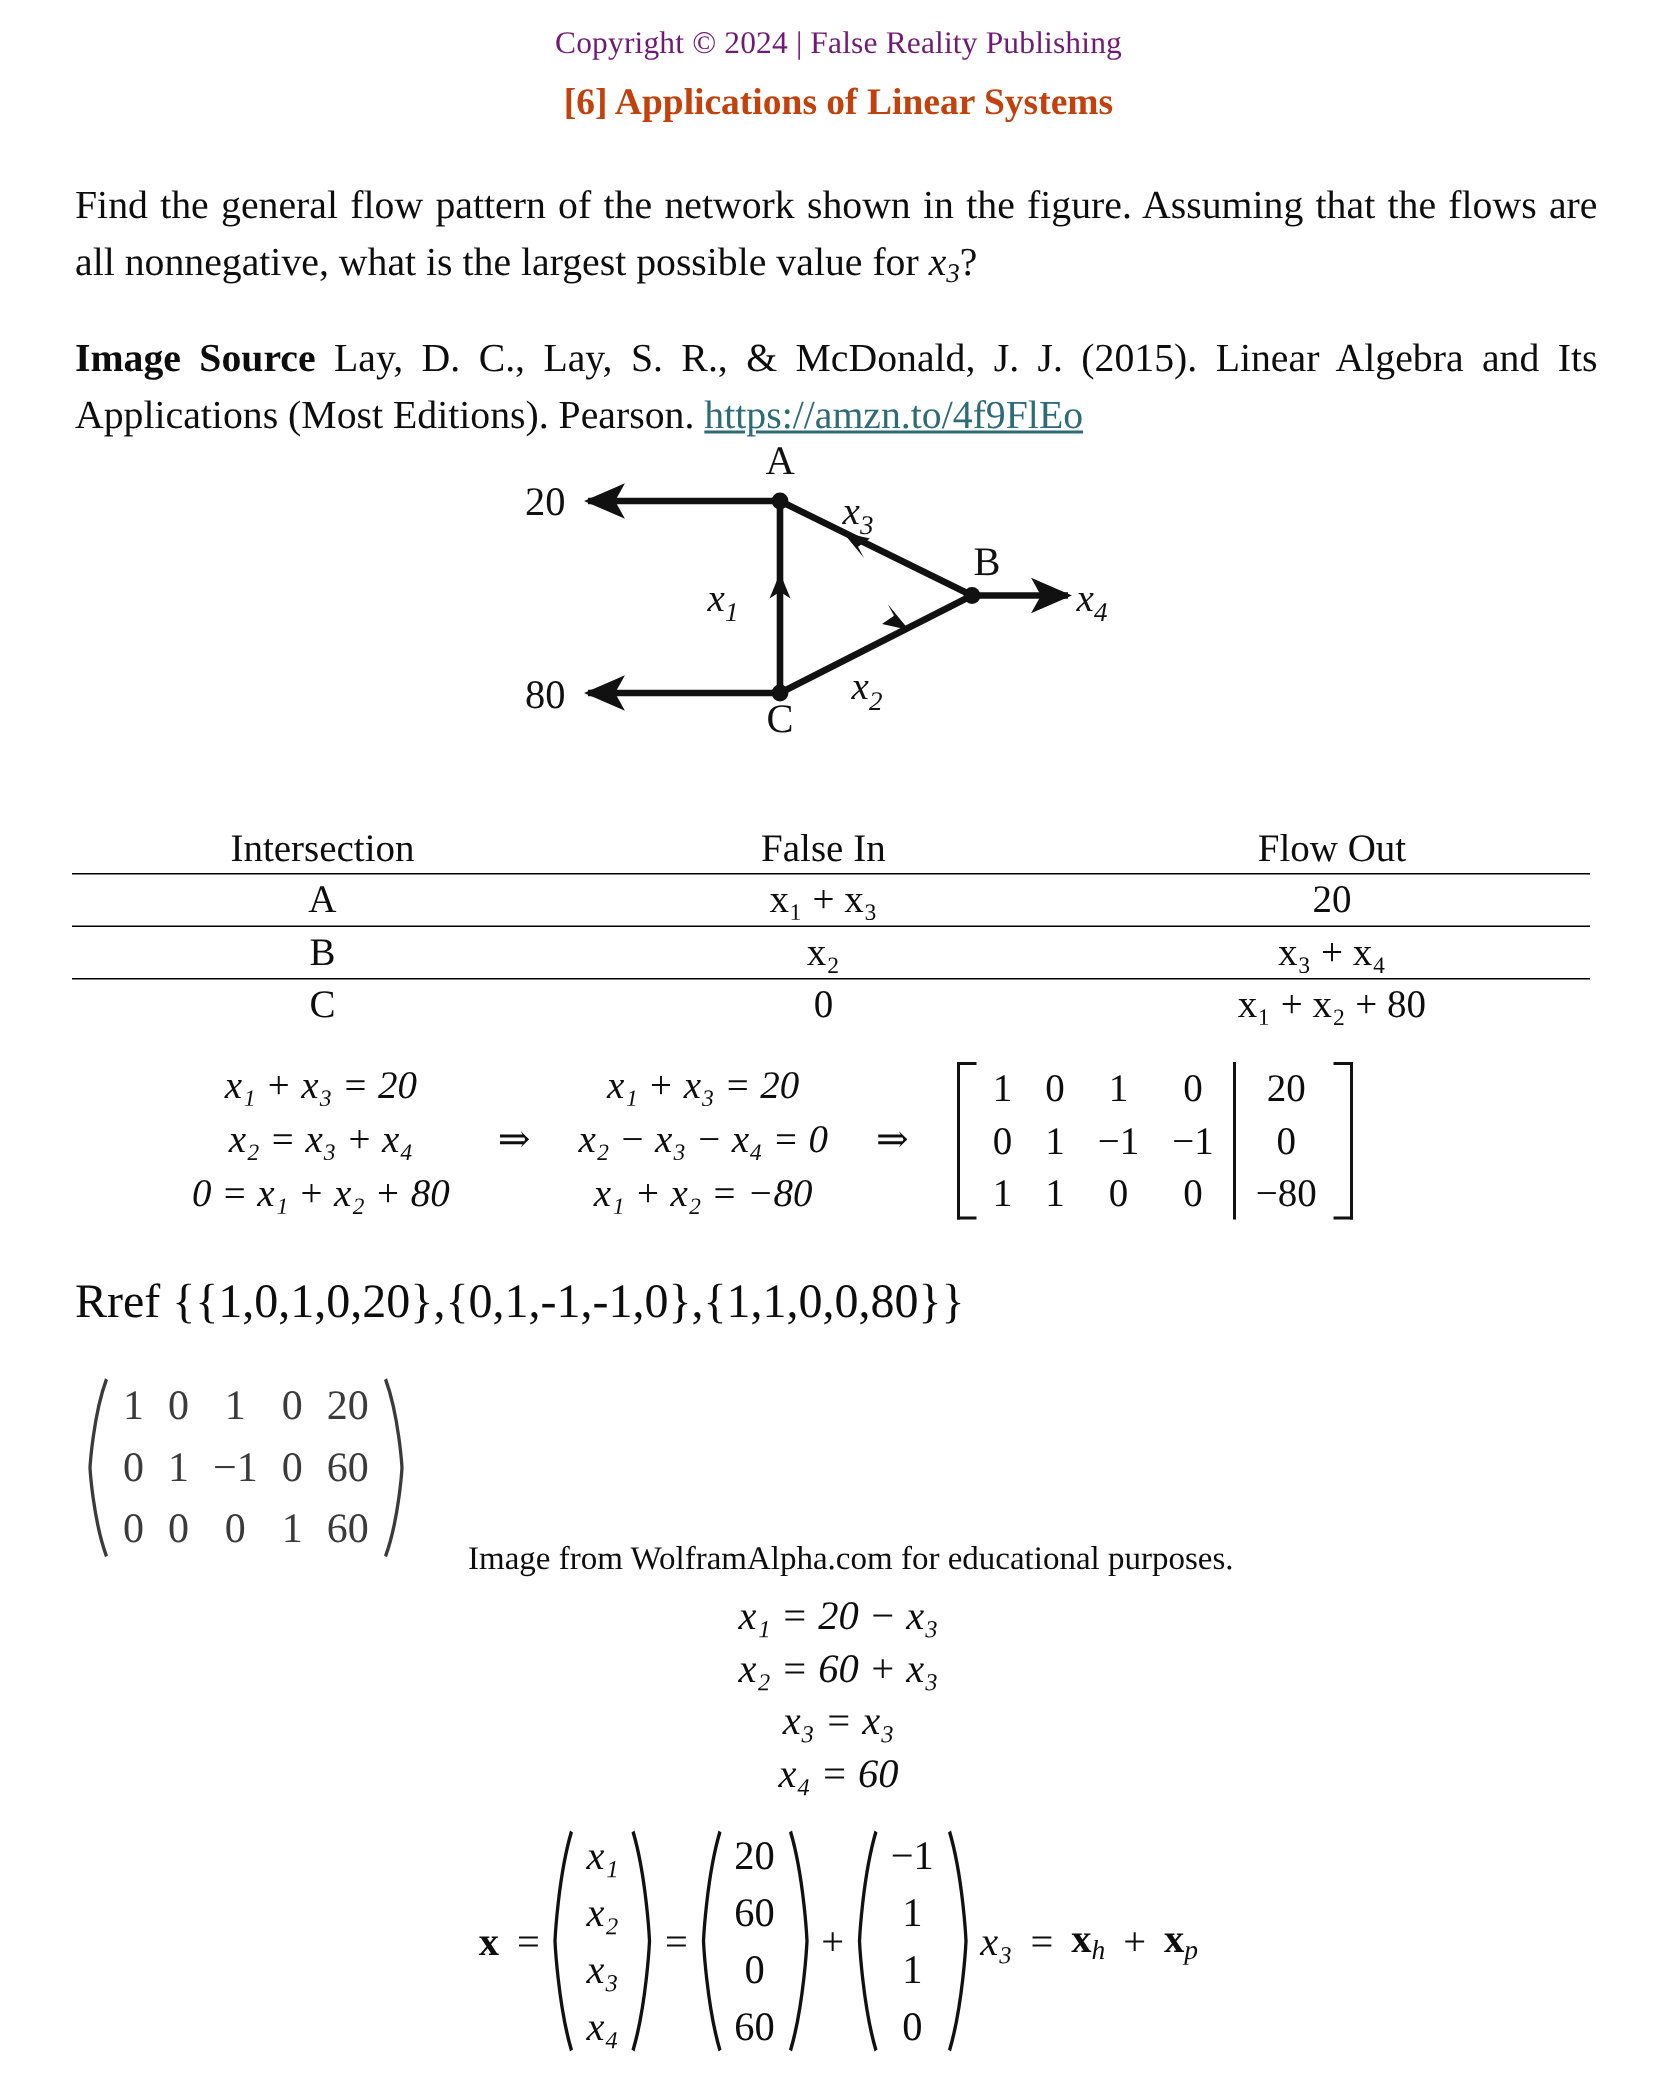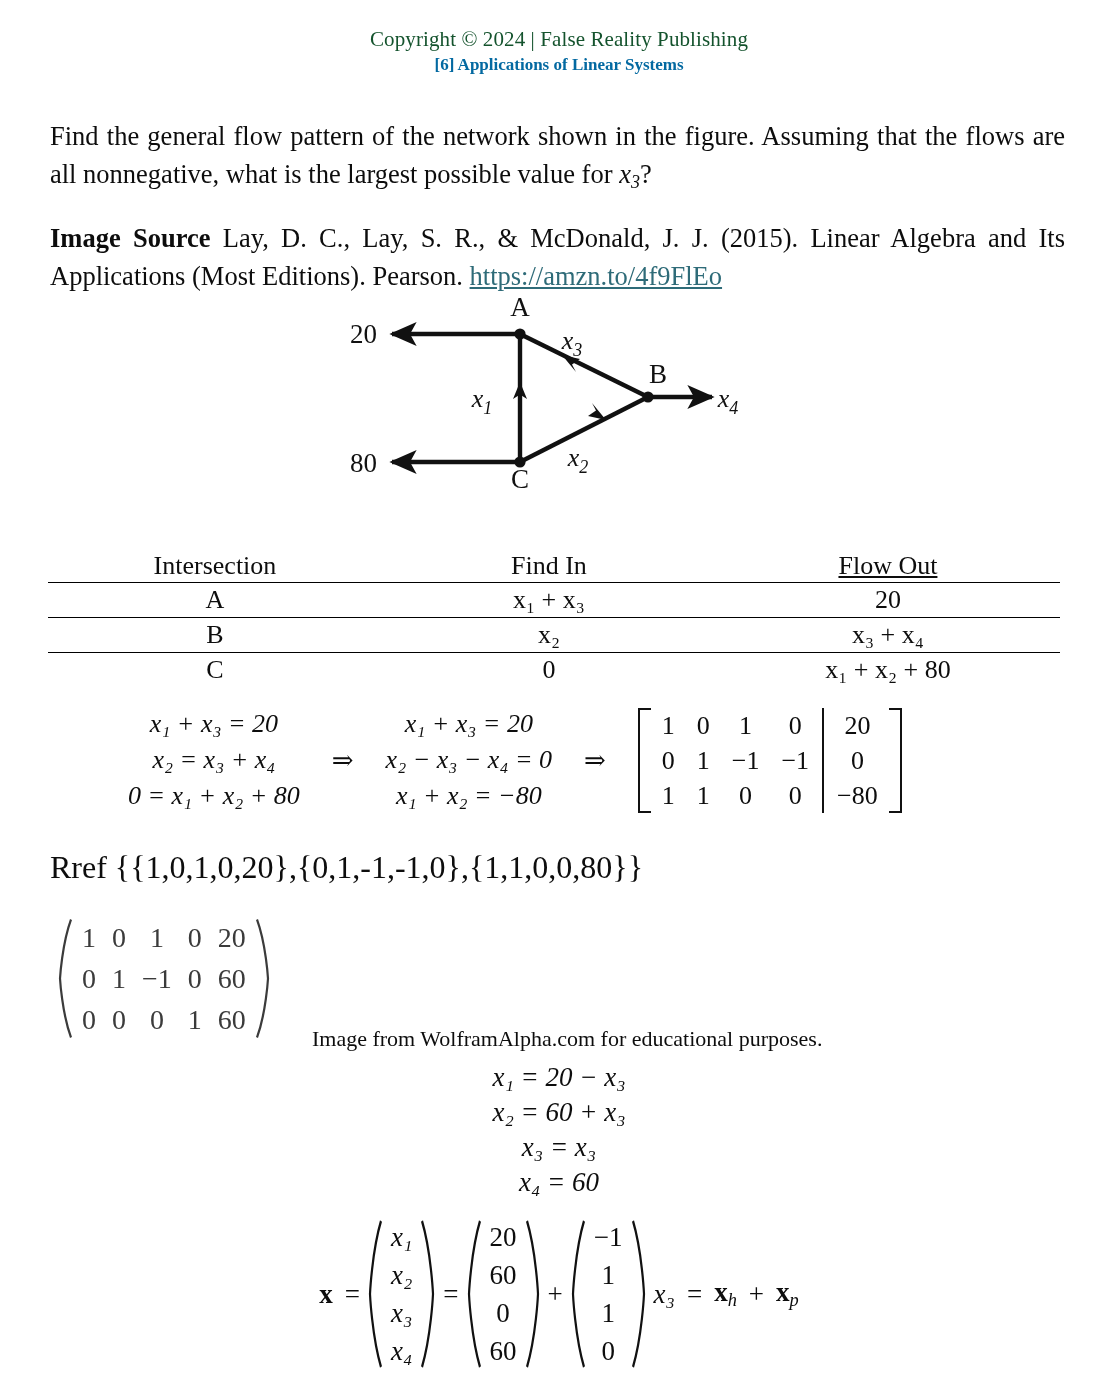--- a/index.html
+++ b/index.html
@@ -13,33 +13,33 @@
     position: relative;
     font-family: "Liberation Serif", "DejaVu Serif", serif;
     color: #0d0d0d;
     overflow: hidden;
   }
   .page { position: relative; width: 1118px; height: 1398px; }
 
   
   .copyright {
     position: absolute;
-    top: 27px; left: 0; width: 1118px;
+    top: 16px; left: 0; width: 1118px;
     text-align: center;
     font-size: 21px;
-    color: #14532d;
+    color: #701a75;
     letter-spacing: .1px;
   }
   .doc-title {
     position: absolute;
     top: 55px; left: 0; width: 1118px;
     text-align: center;
-    font-size: 17px;
+    font-size: 25px;
     font-weight: bold;
-    color: #0369a1;
+    color: #c2410c;
   }
 
   
   .para {
     position: absolute;
     left: 50px;
     width: 1015px;
     font-size: 26.5px;
     line-height: 38px;
     text-align: justify;
@@ -82,21 +82,21 @@
     padding: 0;
     height: 34px;
     vertical-align: middle;
   }
   #flow-table th { height: 33px; }
   #flow-table thead tr { border-bottom: 1.6px solid #000; }
   #flow-table tbody tr { border-bottom: 1.6px solid #000; }
   #flow-table tbody tr:last-child { border-bottom: none; }
   .col-a { width: 33%; }
   .col-b { width: 33%; }
-  .col-c { width: 34%; text-decoration: underline; }
+  .col-c { width: 34%; }
 
   
   #equation-row {
     position: absolute;
     left: 50px; top: 706px;
     width: 1020px;
     display: flex;
     align-items: center;
     justify-content: flex-start;
     gap: 18px;
@@ -274,21 +274,21 @@
       <text class="fig-txt" x="398" y="111" text-anchor="middle">
         <tspan class="fig-var">x</tspan><tspan class="fig-sub" dy="7">4</tspan>
       </text>
     </svg>
   </div>
 
   <table id="flow-table">
     <thead>
       <tr>
         <th class="col-a">Intersection</th>
-        <th class="col-b">Find In</th>
+        <th class="col-b">False In</th>
         <th class="col-c">Flow Out</th>
       </tr>
     </thead>
     <tbody>
       <tr>
         <td>A</td>
         <td>x₁ + x₃</td>
         <td>20</td>
       </tr>
       <tr>

